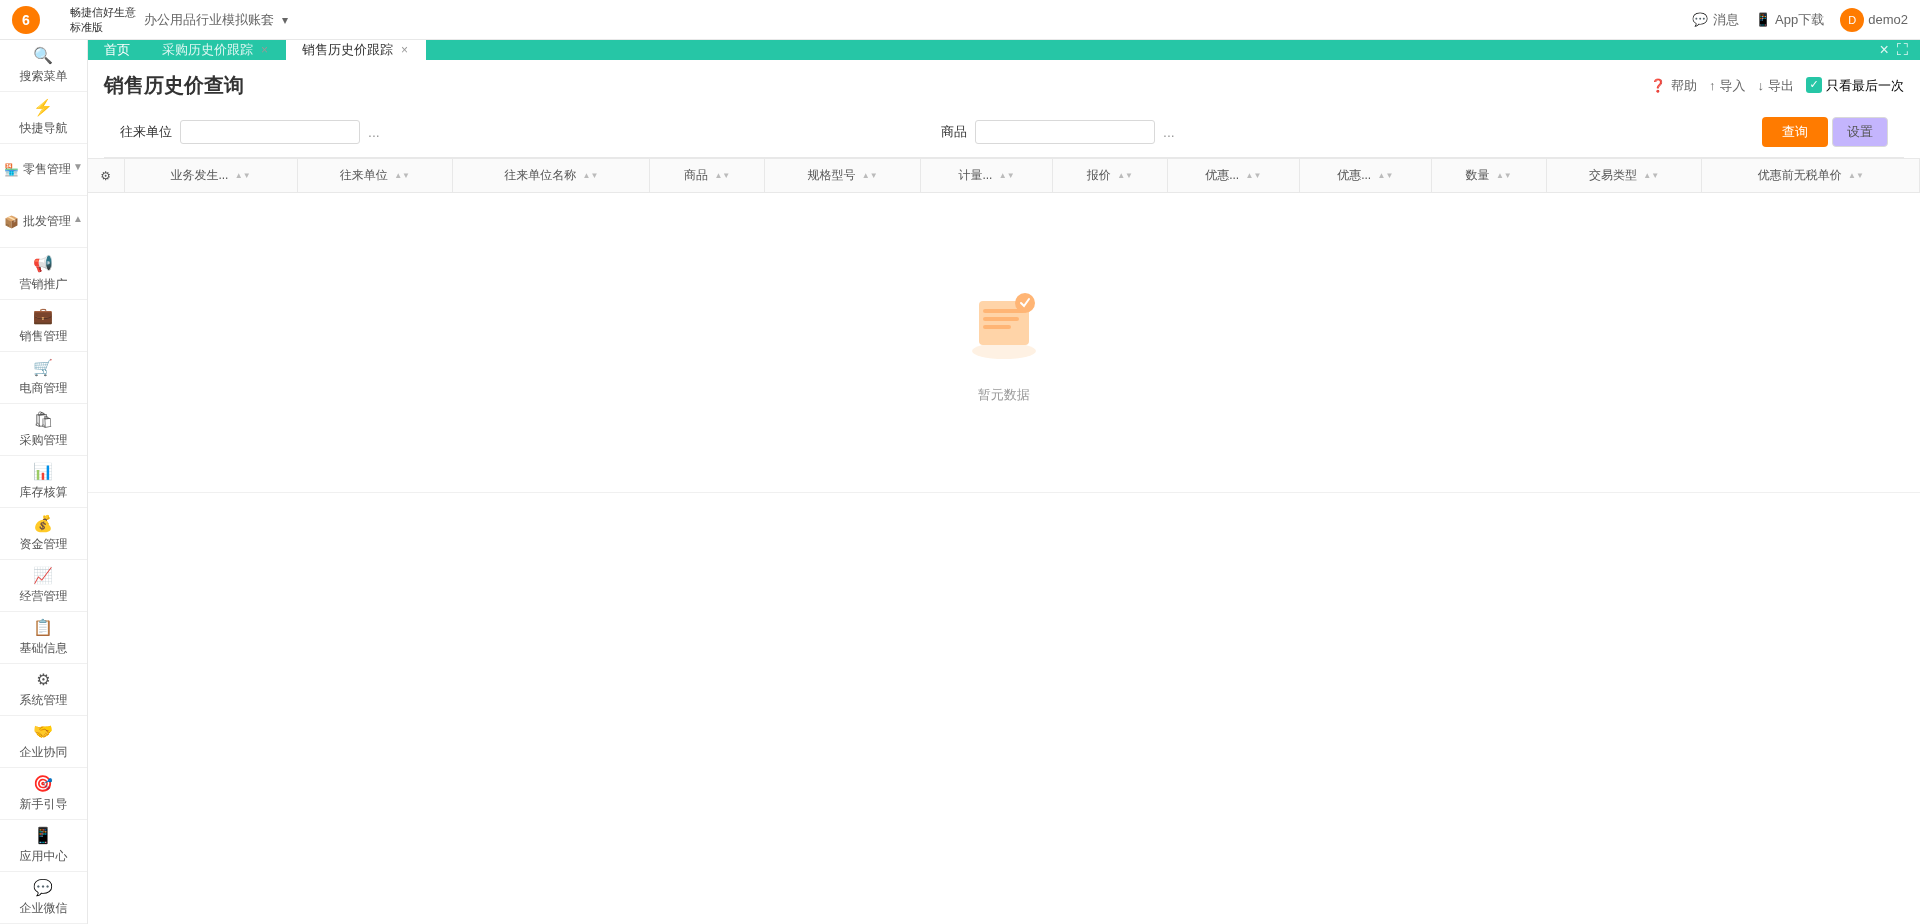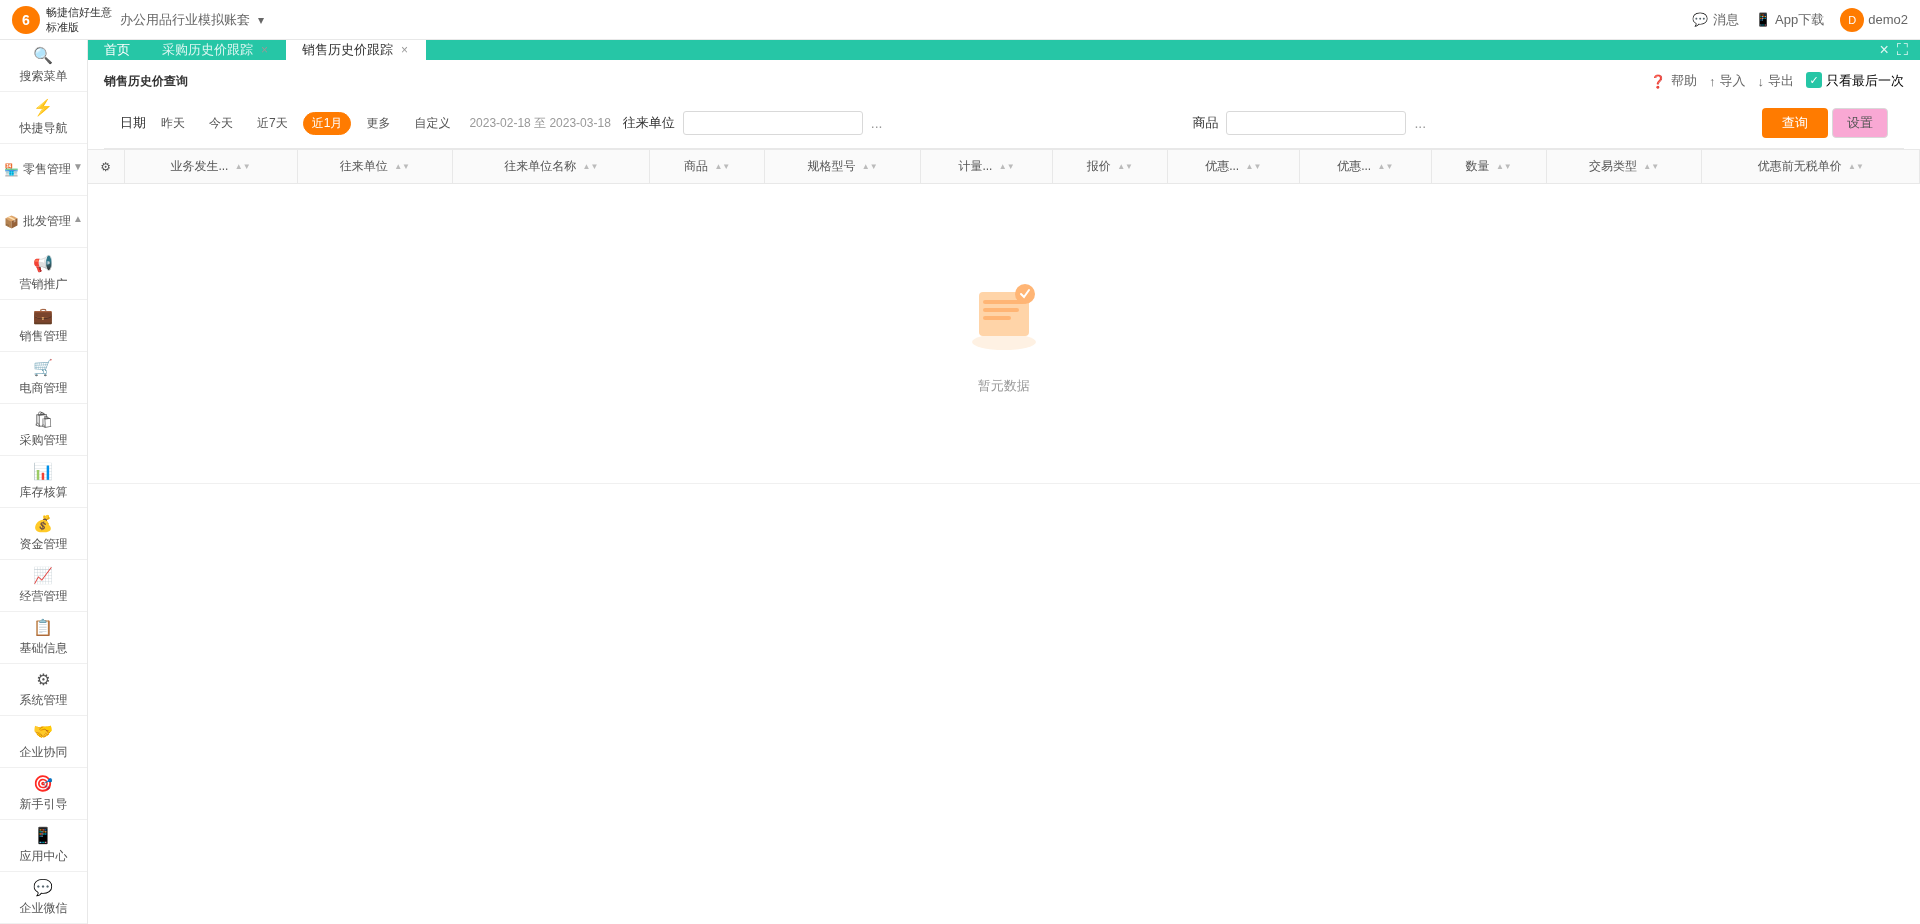--- a/index.html
+++ b/index.html
@@ -16,21 +16,21 @@
       justify-content: space-between;
       flex-shrink: 0;
     }
     .top-bar-left { display: flex; align-items: center; gap: 8px; }
     .logo-area { display: flex; align-items: center; gap: 6px; }
     .logo-icon {
       width: 28px; height: 28px; background: #ff7b00; border-radius: 50%;
       display: flex; align-items: center; justify-content: center;
       color: white; font-size: 14px; font-weight: bold;
     }
-    .logo-text { font-size: 11px; color: #333; line-height: 1.3; }
+    .logo-text { font-size: 11px; color: #333; line-height: 1.3; margin-left: 24px; }
     .top-bar-title { color: #666; font-size: 13px; }
     .top-bar-dropdown { color: #666; cursor: pointer; font-size: 12px; }
     .top-bar-right { display: flex; align-items: center; gap: 16px; }
     .top-bar-right-item { display: flex; align-items: center; gap: 4px; color: #666; font-size: 13px; cursor: pointer; }
     .avatar { width: 24px; height: 24px; border-radius: 50%; background: #ff7b00; display: flex; align-items: center; justify-content: center; color: white; font-size: 11px; }
 
     
     .tab-bar {
       height: 20px;
       background: #26c6a6;
@@ -99,21 +99,21 @@
       background: #fff;
       border-bottom: 1px solid #e8e8e8;
       padding: 12px 16px 0;
     }
     .page-title-row {
       display: flex;
       align-items: center;
       justify-content: space-between;
       padding-bottom: 10px;
     }
-    .page-title { font-size: 12px; font-weight: 600; color: #333; }
+    .page-title { font-size: 20px; font-weight: 600; color: #333; }
     .page-actions { display: flex; align-items: center; gap: 12px; }
     .page-action-btn { display: flex; align-items: center; gap: 4px; color: #666; font-size: 13px; cursor: pointer; }
     .checkbox-active { display: flex; gap: 4px; }
     .checkbox-icon { width: 16px; height: 16px; background: #26c6a6; border-radius: 3px; display: flex; align-items: center; justify-content: center; }
     .checkbox-icon::after { content: '✓'; color: white; font-size: 11px; }
 
     
     .filter-bar {
       background: #fff;
       padding: 8px 16px 10px;
@@ -127,21 +127,21 @@
     .filter-label { color: #333; font-size: 13px; white-space: nowrap; }
     .date-btn { padding: 2px 8px; border-radius: 3px; border: 1px solid transparent; cursor: pointer; font-size: 12px; color: #555; background: transparent; }
     .date-btn.active { background: #ff7b00; color: #fff; border-color: #ff7b00; border-radius: 12px; }
     .date-range { color: #999; font-size: 12px; margin-left: 4px; }
     .filter-input { border: 1px solid #d9d9d9; border-radius: 3px; padding: 4px 8px; font-size: 12px; width: 180px; color: #333; outline: none; }
     .filter-dots { color: #999; cursor: pointer; font-size: 14px; }
     .filter-section { display: flex; align-items: center; gap: 8px; flex: 1; }
 
     
     .btn-primary { background: #ff7b00; color: white; border: none; padding: 6px 20px; border-radius: 4px; cursor: pointer; font-size: 13px; }
-    .btn-default { background: #f9a8d4; color: #555; border: 1px solid #d9d9d9; padding: 5px 14px; border-radius: 4px; cursor: pointer; font-size: 13px; }
+    .btn-default { background: #c4b5fd; color: #555; border: 1px solid #d9d9d9; padding: 5px 14px; border-radius: 4px; cursor: pointer; font-size: 13px; }
 
     .search-actions { display: flex; flex-direction: row; gap: 4px; margin-left: auto; }
 
     
     .table-container { flex: 1; overflow: auto; background: #fff; margin: 0; }
     .data-table { width: 100%; border-collapse: collapse; }
     .data-table th {
       background: #fafafa;
       border-bottom: 1px solid #e8e8e8;
       border-right: 1px solid #e8e8e8;
@@ -320,30 +320,20 @@
               <span>导出</span>
             </div>
             <div class="checkbox-active">
               <div class="checkbox-icon"></div>
               <span>只看最后一次</span>
             </div>
           </div>
         </div>
 
         <div class="filter-bar">
-          <div class="filter-group">
-            <span class="filter-label">日期</span>
-            <button class="date-btn">昨天</button>
-            <button class="date-btn">今天</button>
-            <button class="date-btn">近7天</button>
-            <button class="date-btn active">近1月</button>
-            <button class="date-btn">更多</button>
-            <button class="date-btn">自定义</button>
-            <span class="date-range">2023-02-18 至 2023-03-18</span>
-          </div>
 
           <div class="filter-section">
             <span class="filter-label">往来单位</span>
             <input class="filter-input" type="text" style="">
             <span class="filter-dots">...</span>
           </div>
 
           <div class="filter-section">
             <span class="filter-label">商品</span>
             <input class="filter-input" type="text" style="">

